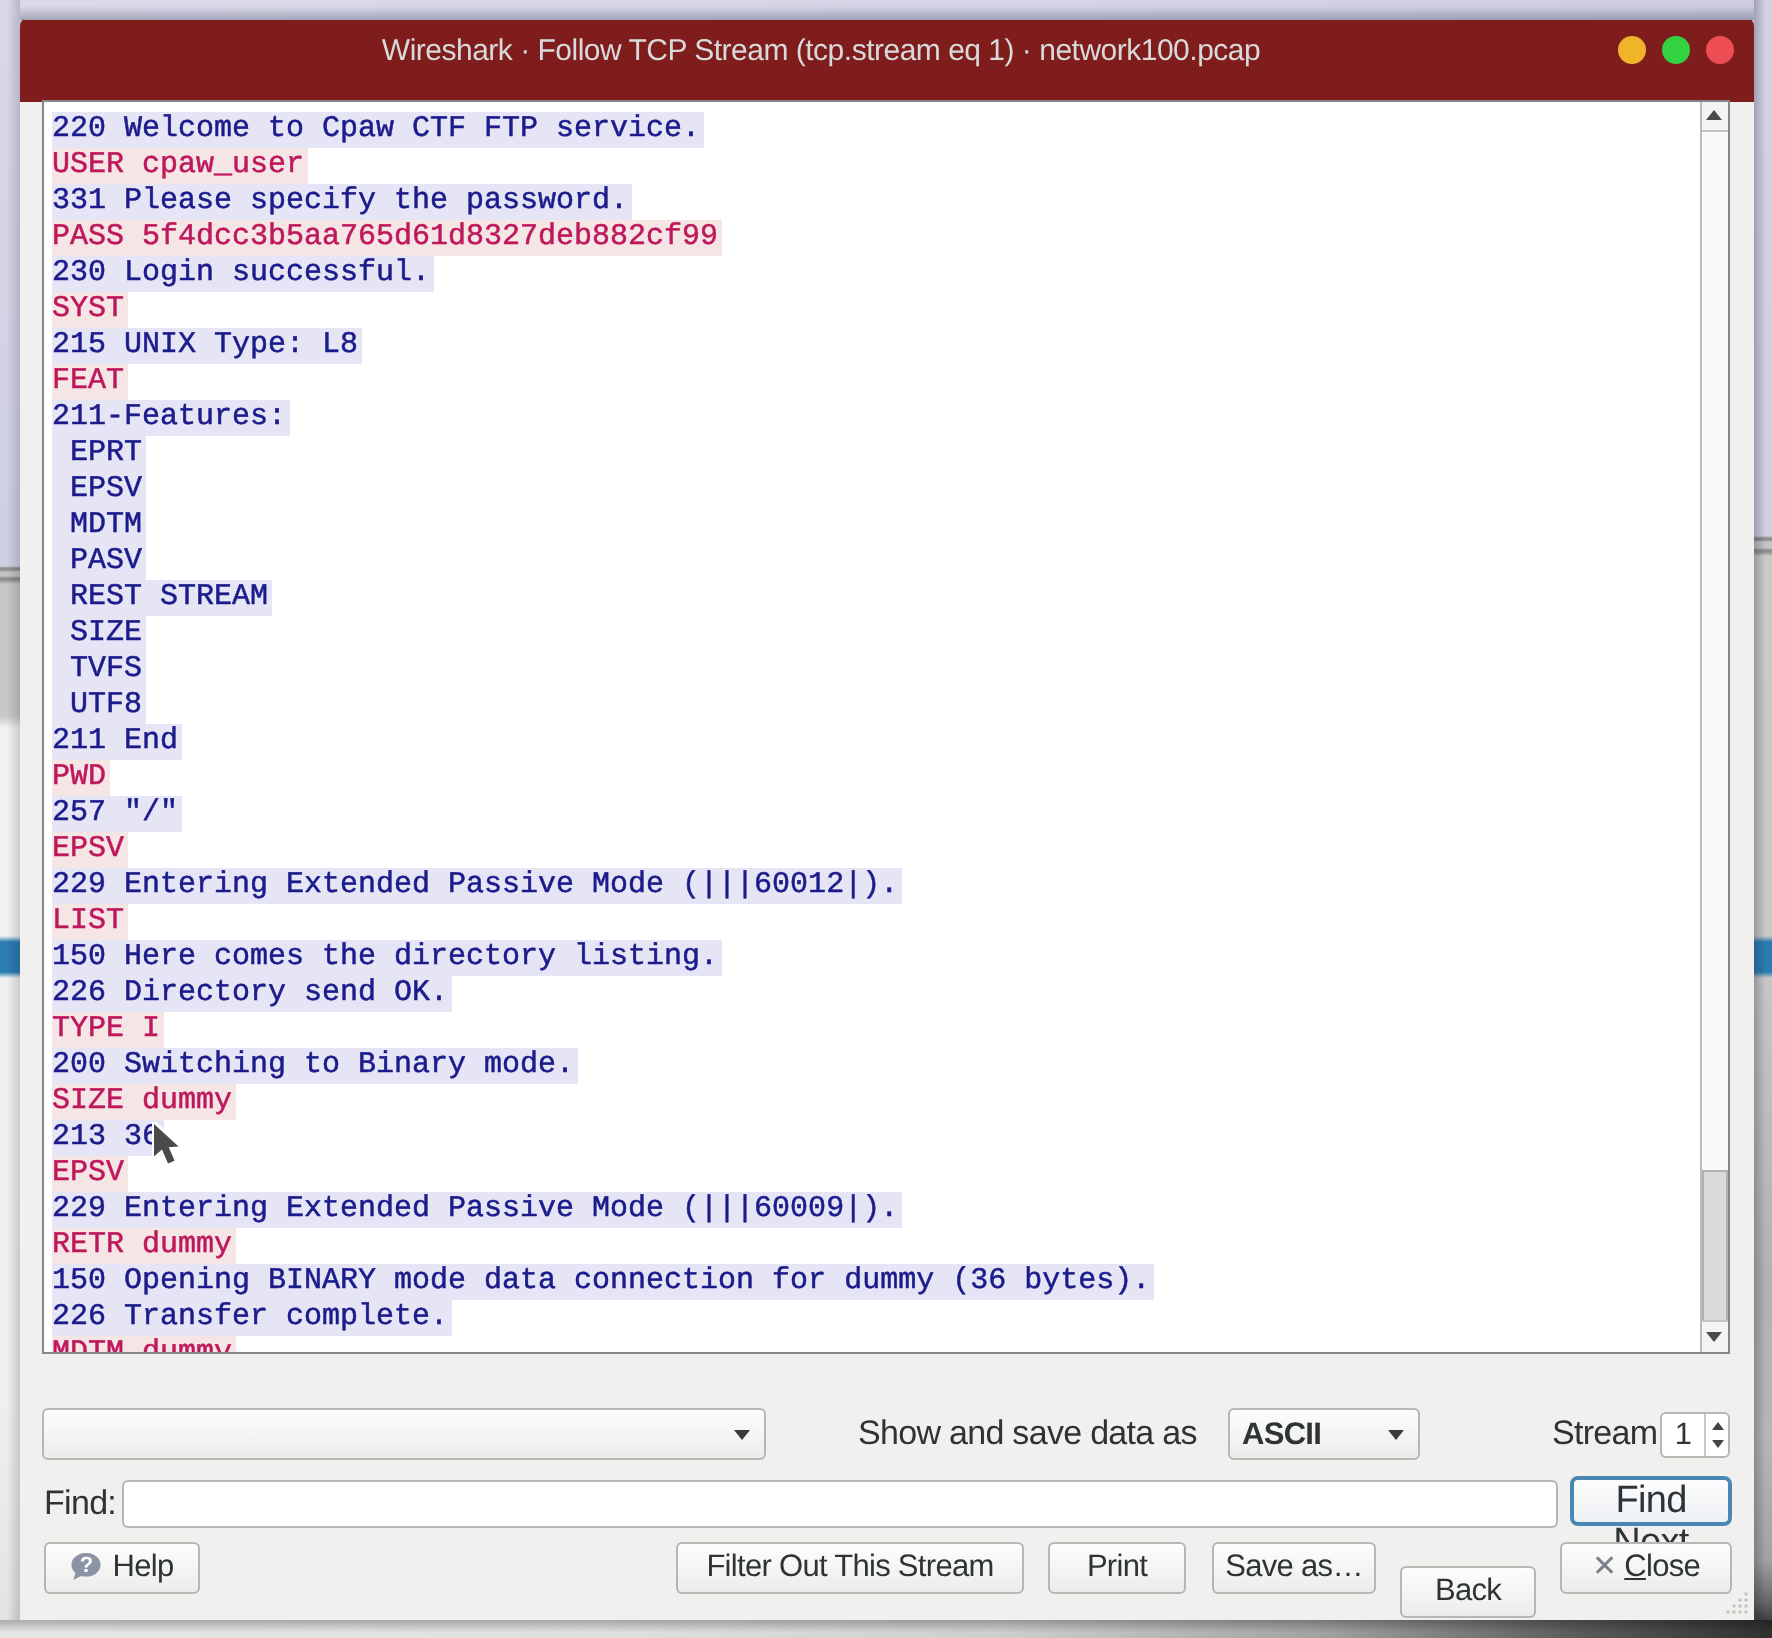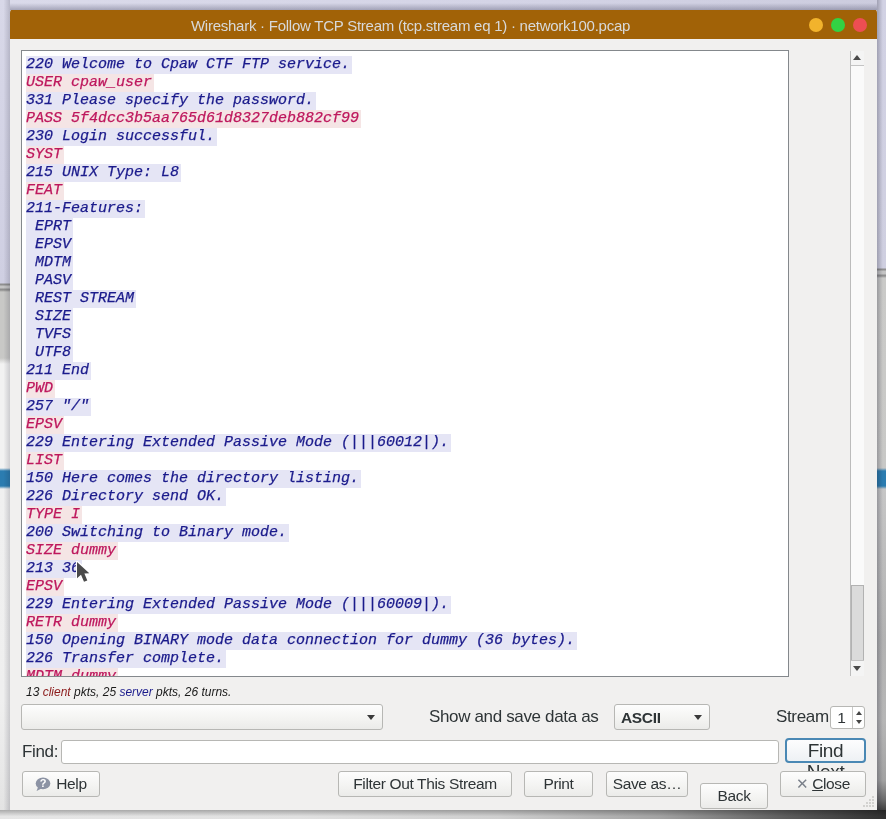--- a/index.html
+++ b/index.html
@@ -19,37 +19,36 @@
       linear-gradient(180deg,#d2d2e4 0,#cfcfe0 268px,#8f8f8f 269px,#8f8f8f 270px,#c4c4c4 271px,#c4c4c4 274px,#8f8f8f 275px,#8f8f8f 276px,#cacac8 278px,#c8c8c6 468px,#2b7cb0 471px,#2b7cb0 486px,#c6c6c6 489px,#bcbcbc 560px,#b2b2b2 640px,#b6b6b6 720px,#a2a2a2 780px,#6a6a6a 800px,#383838 812px,#2a2a2a 819px);}
   #strip-bottom{position:absolute;left:0;top:810px;width:886px;height:9px;z-index:5;
     background:linear-gradient(to top, rgba(0,0,0,0) 30%, rgba(0,0,0,0.26) 100%),
       linear-gradient(90deg,#e6e6e6 0,#e0e0e0 300px,#cecece 500px,#a2a2a2 660px,#5a5a5a 790px,#303030 886px);}
   #win{
     position:absolute;left:10px;top:9px;width:867px;height:801px;
     background:#f1f0ef;border-radius:4px 4px 0 0;
     
   }
   #titlebar{
-    position:absolute;left:0;top:0;width:100%;height:30px;
-    background:#a16207;border-radius:4px 4px 0 0;
+    position:absolute;left:0;top:0;width:100%;height:42px;
+    background:#7f1d1d;border-radius:4px 4px 0 0;
   }
   #title{
     position:absolute;left:0;right:66px;top:0;height:30px;line-height:34px;
     text-align:center;color:#d8d9da;font-size:15px;letter-spacing:-0.25px;
   }
   .dot{position:absolute;top:9px;width:14px;height:14px;border-radius:50%;}
   #dot1{left:799px;background:#f2b32c;}
   #dot2{left:821px;background:#33d243;}
   #dot3{left:843px;background:#ed4e53;}
 
   #contentbox{
-    position:absolute;left:11px;top:41px;width:768px;height:627px;
+    position:absolute;left:11px;top:41px;width:844px;height:627px;
     background:#ffffff;border:1px solid #84888c;box-sizing:border-box;
     overflow:hidden;
-    font-style:italic;
   }
   #streamtext{
     position:absolute;left:4px;top:5px;
     font-family:"Liberation Mono", monospace;
     font-size:15px;line-height:18px;white-space:pre;-webkit-text-stroke:0.25px currentColor;
   }
   .s{color:#1b1b8c;}
   .s span{background:#e5e5f5;padding-right:2px;display:inline-block;}
   .c{color:#be185d;}
   .c span{background:#f5e5e5;padding-right:2px;display:inline-block;}
@@ -129,21 +128,20 @@
   </div>
   <div id="sbar">
     <div class="sbtn" id="sbtn-up">
         <div class="tri-up"></div>
       </div>
     <div id="sthumb"></div>
     <div class="sbtn" id="sbtn-dn">
         <div class="tri-dn"></div>
       </div>
   </div>
-  <div id="status"><span>13 </span><span class="c2">client</span><span> pkts, 25 </span><span class="s2">server</span><span> pkts, 26 turns.</span></div>
 
   <div class="widget" id="combo1">
       <div class="downarrow"></div>
     </div>
   <div class="lbl" id="lbl-show">Show and save data as</div>
   <div class="widget" id="combo2">
       <div class="txt">ASCII</div>
       <div class="downarrow"></div>
     </div>
   <div class="lbl" id="lbl-stream">Stream</div>

